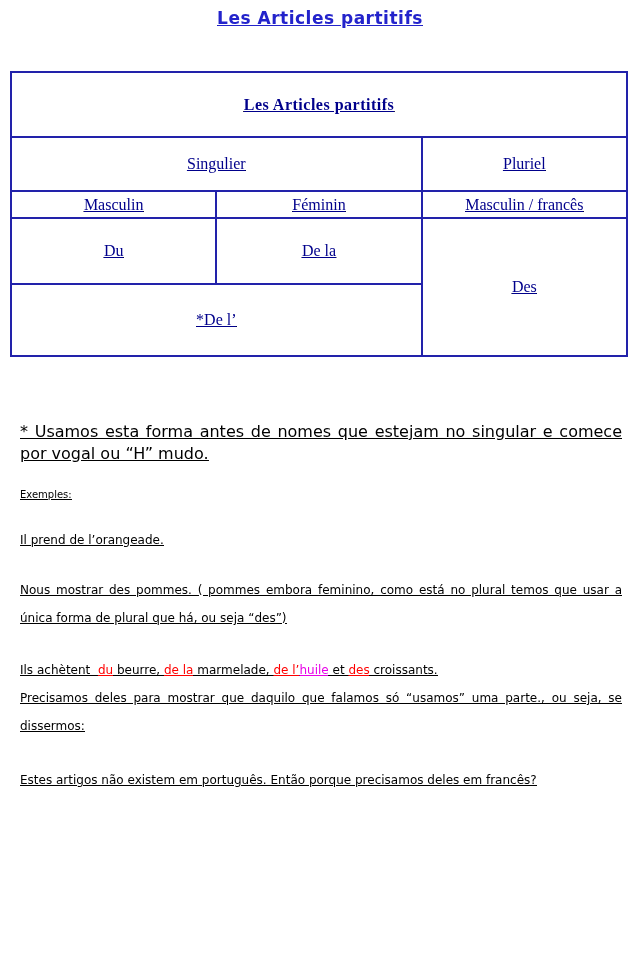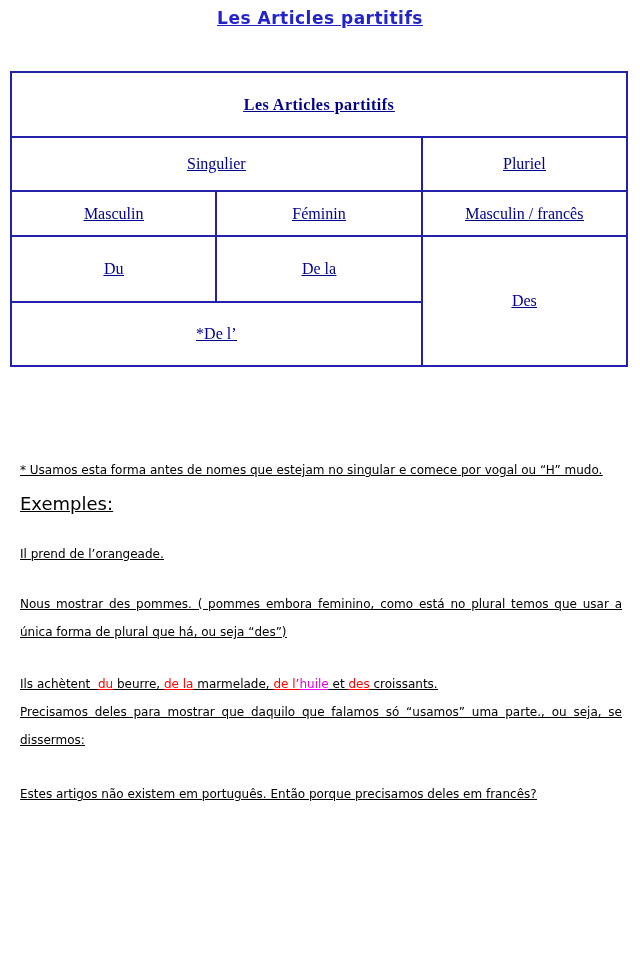--- a/index.html
+++ b/index.html
@@ -35,36 +35,36 @@
   }
   td.tbl-title {
     height: 65px;
     font-family: "DejaVu Sans", sans-serif;
     font-size: 19px;
     font-weight: bold;
     letter-spacing: 0.5px;
     color: #2323CB;
   }
   tr.row-gender-group td { height: 54px; }
-  tr.row-gender td { height: 45px; }
+  tr.row-gender td { height: 27px; }
   tr.row-du td { height: 66px; }
-  tr.row-del td { height: 64px; }
+  tr.row-del td { height: 72px; }
   .content {
     margin: 0 18px 0 20px;
     width: 602px;
   }
   .footnote {
-    margin-top: 92px;
-    font-size: 12px;
+    margin-top: 64px;
+    font-size: 16px;
     line-height: 22px;
     text-align: justify;
   }
   .exemples {
-    margin-top: 12px;
-    font-size: 18px;
+    margin-top: 24px;
+    font-size: 10px;
   }
   .sentence {
     font-size: 12px;
     line-height: 28px;
     text-align: justify;
   }
   .s1 { margin-top: 26px; }
   .s2 { margin-top: 22px; }
   .s3 { margin-top: 24px; }
   .p1 { margin-top: 26px; }

